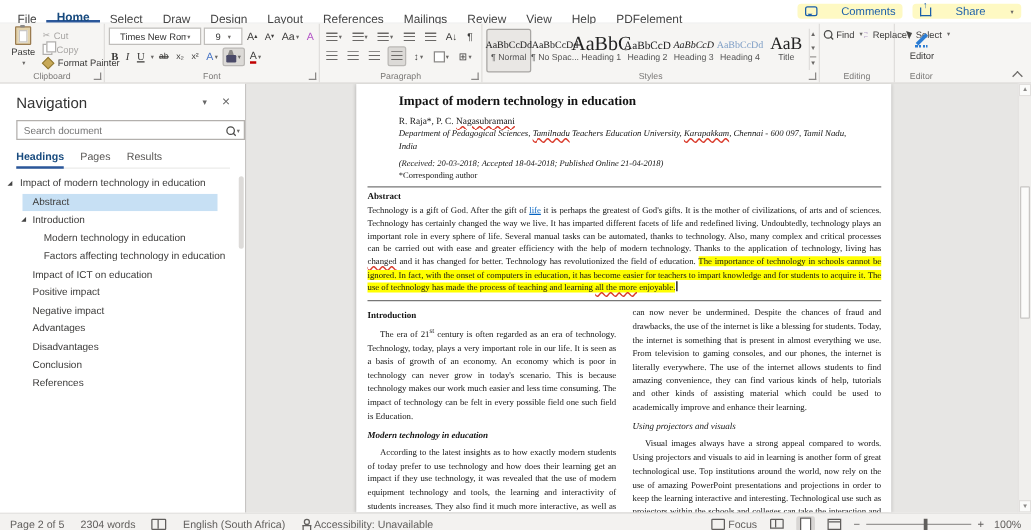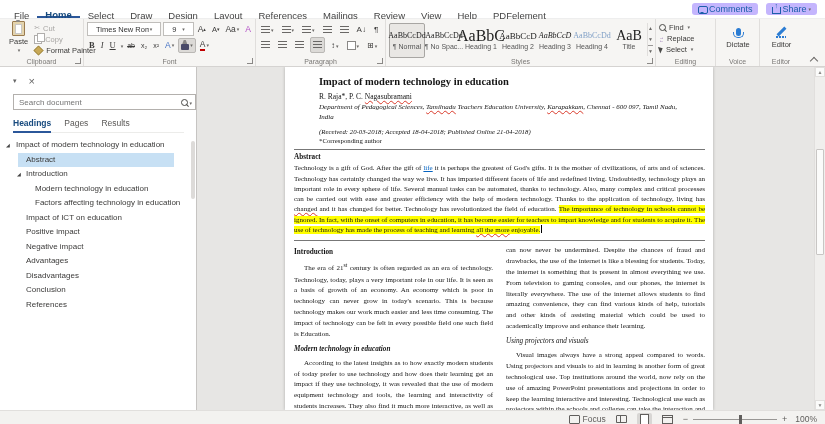--- a/index.html
+++ b/index.html
@@ -5,21 +5,21 @@
   html,body{margin:0;padding:0;background:#fff;width:825px;height:424px;overflow:hidden;
     font-family:"Liberation Sans","DejaVu Sans",sans-serif;-webkit-font-smoothing:antialiased;}
   .app{position:relative;width:825px;height:424px;background:#fff;font-size:10px;color:#3b3a39;}
 
   
   .menubar{height:18px;display:flex;align-items:stretch;background:#fff;border-bottom:1px solid #eee;}
   .mtabs{display:flex;align-items:stretch;padding-left:6px;}
   .mtab{padding:0 8px;font-size:9.5px;color:#444;display:flex;align-items:center;cursor:pointer;margin-top:13px;}
   .mtab.active{font-weight:bold;color:#174a7e;border-bottom:2px solid #2b579a;}
   .mb-right{margin-left:auto;display:flex;align-items:center;gap:8px;padding-right:8px;}
-  .mb-btn{display:flex;align-items:flex-end;gap:1px;color:#1b5faa;font-size:9px;background:#c4b5fd;border-radius:3px;padding:1px 6px;}
+  .mb-btn{display:flex;align-items:center;gap:19px;color:#1b5faa;font-size:9px;background:#fef9c3;border-radius:3px;padding:1px 6px;}
   .bubble-ic{width:8px;height:6px;border:1px solid #1b5faa;border-radius:2px;position:relative;display:inline-block;}
   .bubble-ic::after{content:"";position:absolute;left:1px;bottom:-3px;border:2px solid transparent;border-top-color:#1b5faa;}
   .share-ic{width:7px;height:6px;border:1px solid #1b5faa;border-top:none;position:relative;display:inline-block;}
   .share-ic::after{content:"↑";position:absolute;left:1px;top:-5px;font-size:7px;color:#1b5faa;}
   .car::after{content:"▾";font-size:5px;color:#6a6866;margin-left:1px;position:relative;top:-1px;}
 
   
   .ribbon{position:relative;height:47px;background:#f6f5f3;border-bottom:1px solid #d5d3d1;display:flex;}
   .rgroup{position:relative;height:100%;border-right:1px solid #e0dedc;box-sizing:border-box;padding:2px 2px 10px 3px;}
   .glabel{position:absolute;bottom:1px;left:0;right:0;text-align:center;font-size:7px;color:#7a7876;}
@@ -58,21 +58,21 @@
   .scard{width:34px;height:33px;display:flex;flex-direction:column;align-items:center;justify-content:center;border:1px solid transparent;border-radius:2px;}
   .scard.sel{background:#e9e7e4;border-color:#a8a6a3;}
   .sprev{font-family:"Liberation Serif",serif;font-size:8px;color:#222;line-height:10px;white-space:nowrap;}
   .sprev.it{font-style:italic;}
   .sprev.blue{color:#7f9fc6;}
   .sprev.big{font-size:14px;}
   .sname{font-size:7px;color:#555;margin-top:2px;white-space:nowrap;}
   .sscroll{width:10px;display:flex;flex-direction:column;margin-top:2px;border-left:1px solid #e0dedc;}
   .sscroll span{height:11px;font-size:5px;color:#6a6866;text-align:center;line-height:11px;}
   
-  .g-edit{width:60px;display:flex;flex-direction:column;justify-content:flex-start;padding-top:3px;}
+  .g-edit{width:60px;display:flex;justify-content:flex-start;padding-top:3px;}
   .erow{display:flex;align-items:center;gap:3px;font-size:7.5px;height:11px;color:#3b3a39;white-space:nowrap;}
   .mag-ic{width:5px;height:5px;border:1px solid #4a4a48;border-radius:50%;position:relative;display:inline-block;}
   .mag-ic::after{content:"";position:absolute;width:3px;height:1px;background:#4a4a48;right:-2px;bottom:-1px;transform:rotate(45deg);}
   .rep-ic{display:inline-flex;flex-direction:column;font-size:5px;line-height:3px;color:#7a52a0;}
   .sel-ic{width:0;height:0;border-left:4px solid #4a4a48;border-top:3px solid transparent;border-bottom:4px solid transparent;display:inline-block;transform:rotate(-20deg);}
   .g-voice{width:44px;}.g-editor{width:42px;}
   .mic-ic{width:5px;height:8px;background:#2b7cd3;border-radius:3px;position:relative;margin-bottom:4px;}
   .mic-ic::after{content:"";position:absolute;left:-3px;top:4px;width:9px;height:5px;border:1px solid #2b7cd3;border-top:none;border-radius:0 0 5px 5px;}
   .pen-ic{width:11px;height:11px;position:relative;margin-bottom:2px;}
   .pen-ic::before{content:"";position:absolute;left:4px;top:-1px;width:3px;height:11px;background:#2b7cd3;transform:rotate(45deg);}
@@ -377,43 +377,37 @@
           <span>Replace</span>
         </span>
       <span class="erow">
           <span class="sel-ic"></span>
           <span>Select</span>
           <span class="car"></span>
         </span>
       <span class="glabel">Editing</span>
     </div>
 
-    <div class="rgroup g-voice">
-      <div class="gbig">
-        <span class="mic-ic"></span>
-        <span>Dictate</span>
-      </div>
-      <span class="glabel">Voice</span>
-    </div>
 
     <div class="rgroup g-editor" style="border-right:none;">
       <div class="gbig">
         <span class="pen-ic"></span>
         <span>Editor</span>
       </div>
       <span class="glabel">Editor</span>
     </div>
 
     <span class="rib-collapse"></span>
   </div>
 
   <div class="main">
 
     <div class="navpane">
       <div class="nav-title-row">
+        <span class="nav-title">Navigation</span>
         <span class="nav-caret">▾</span>
         <span class="nav-close">×</span>
       </div>
       <div class="nav-search">
         <input type="text" placeholder="Search document" style="">
         <span class="mag-ic"></span>
         <span class="car"></span>
       </div>
       <div class="nav-tabs">
         <span class="ntab active">Headings</span>
@@ -475,20 +469,30 @@
     </div>
 
     <div class="vscroll">
       <span class="sarrow up">▲</span>
       <span class="vthumb"></span>
       <span class="sarrow down">▼</span>
     </div>
   </div>
 
   <div class="statusbar">
+    <div class="sleft">
+      <span>Page 2 of 5</span>
+      <span>2304 words</span>
+      <span class="book-ic"></span>
+      <span>English (South Africa)</span>
+      <span style="display:flex;align-items:center;gap:3px;">
+          <span class="acc-ic"></span>
+          <span>Accessibility: Unavailable</span>
+        </span>
+    </div>
     <div class="sright">
       <span style="display:flex;align-items:center;gap:3px;">
           <span class="focus-ic"></span>
           <span>Focus</span>
         </span>
       <span class="vm">
           <span class="bk"></span>
         </span>
       <span class="vm sel">
           <span class="pg"></span>

